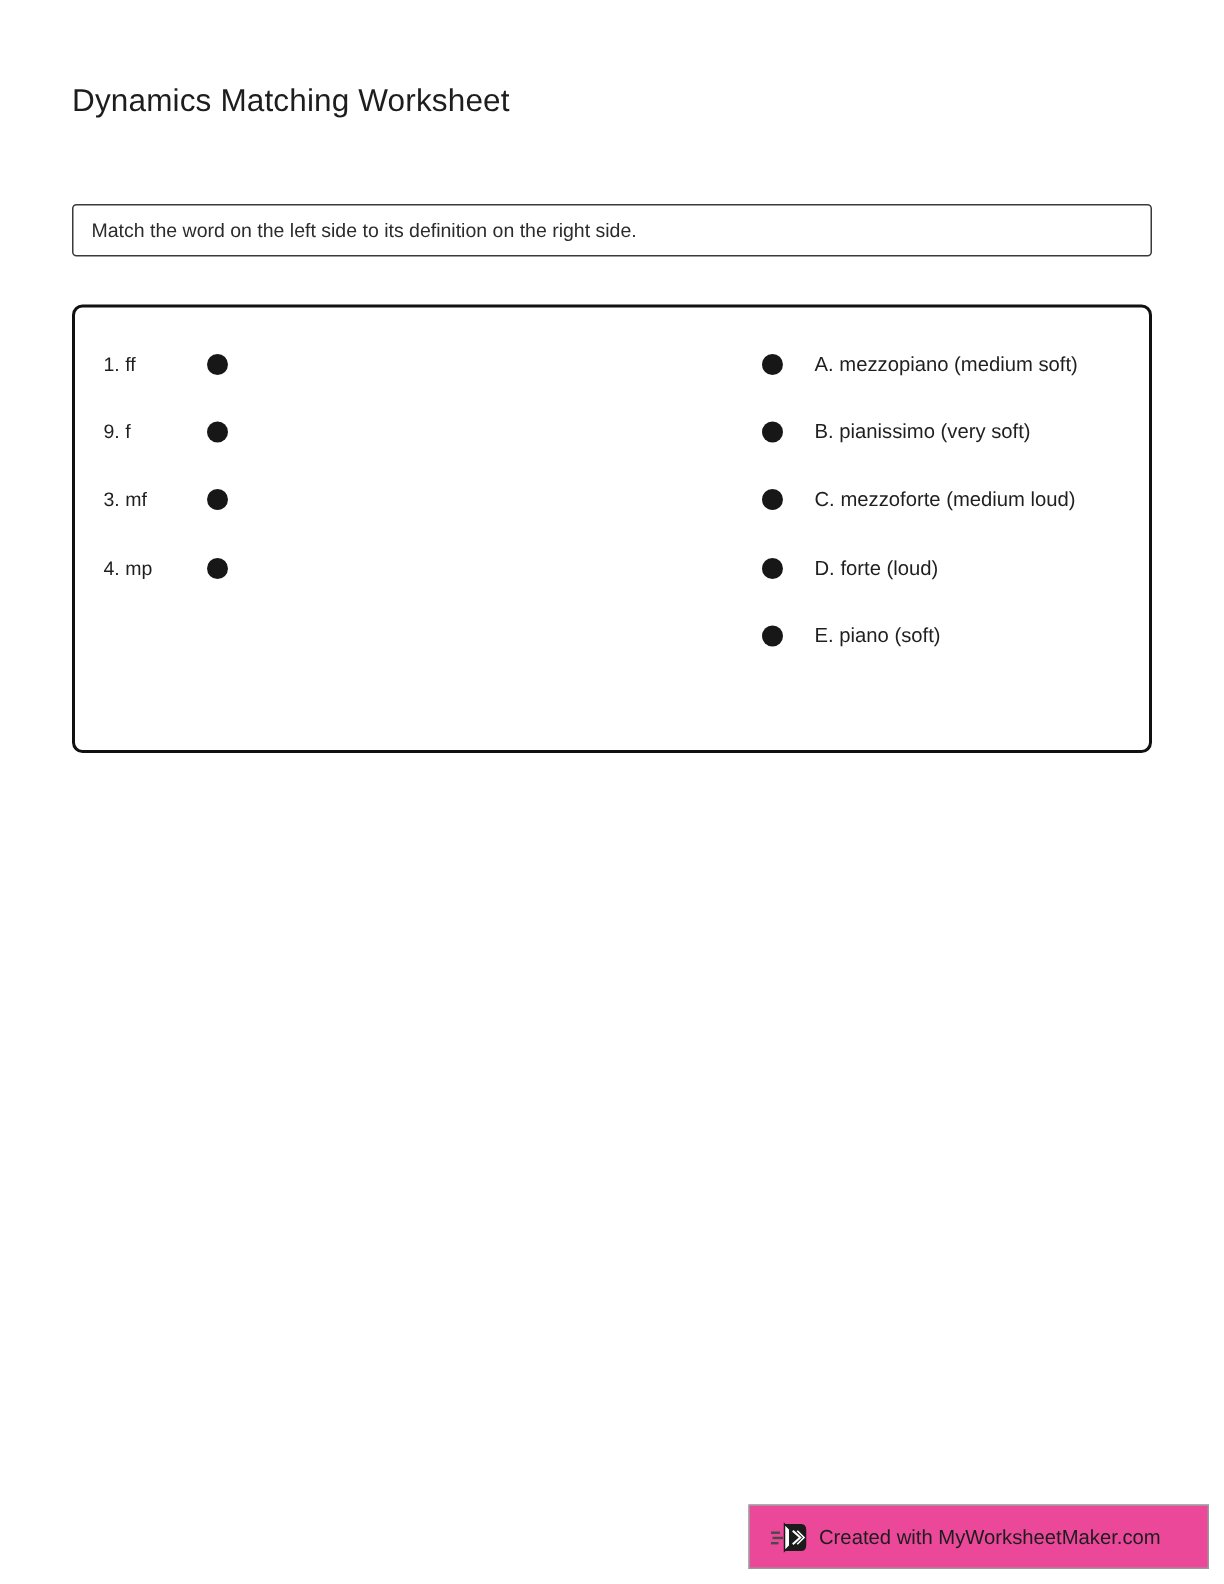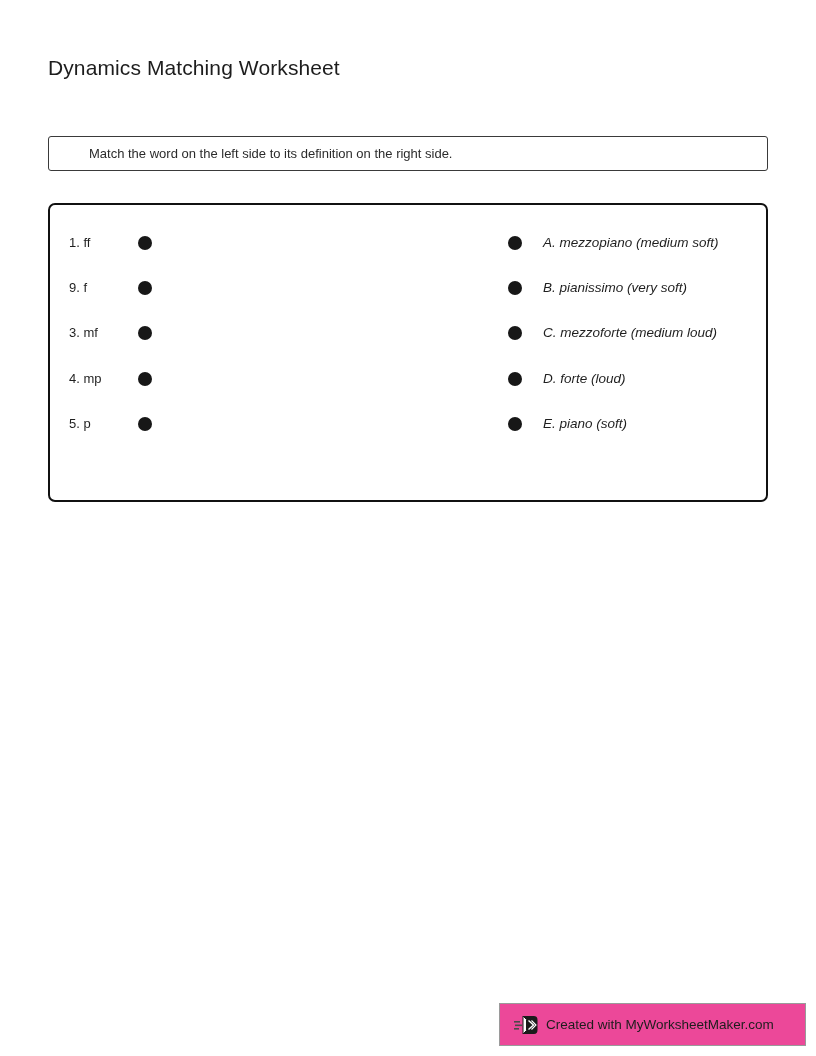--- a/index.html
+++ b/index.html
@@ -45,21 +45,20 @@
     left: 48px;
     top: 136px;
     width: 720px;
     height: 35px;
     box-sizing: border-box;
     border: 1px solid #3a3a3a;
     border-radius: 3px;
     background: #ffffff;
     display: flex;
     align-items: center;
-    padding-left: 28px;
   }
   .instructions-text {
     padding-left: 12px;
     font-size: 13px;
     color: #2b2b2b;
     line-height: 17px;
   }
 
   
   .matching-panel {
@@ -109,21 +108,20 @@
   }
   .dot-left  { left: 88px; }
 
   
   .right-cell {
     position: absolute;
     left: 440px;
     top: 0;
     width: 276px;
     height: 22px;
-    font-style: italic;
   }
   .dot-right { left: 18px; }
   .right-label {
     position: absolute;
     left: 53px;
     top: 0;
     height: 22px;
     line-height: 22px;
     font-size: 13.5px;
     color: #1f1f1f;
@@ -209,24 +207,20 @@
         <span class="left-label">4. mp</span>
         <span class="dot dot-left"></span>
       </div>
       <div class="right-cell">
         <span class="dot dot-right"></span>
         <span class="right-label">D. forte (loud)</span>
       </div>
     </div>
 
     <div class="match-row" style="top:208px;">
-      <div class="left-cell">
-        <span class="left-label">5. p</span>
-        <span class="dot dot-left"></span>
-      </div>
       <div class="right-cell">
         <span class="dot dot-right"></span>
         <span class="right-label">E. piano (soft)</span>
       </div>
     </div>
 
 
   </div>
 
   <div class="footer-badge">

